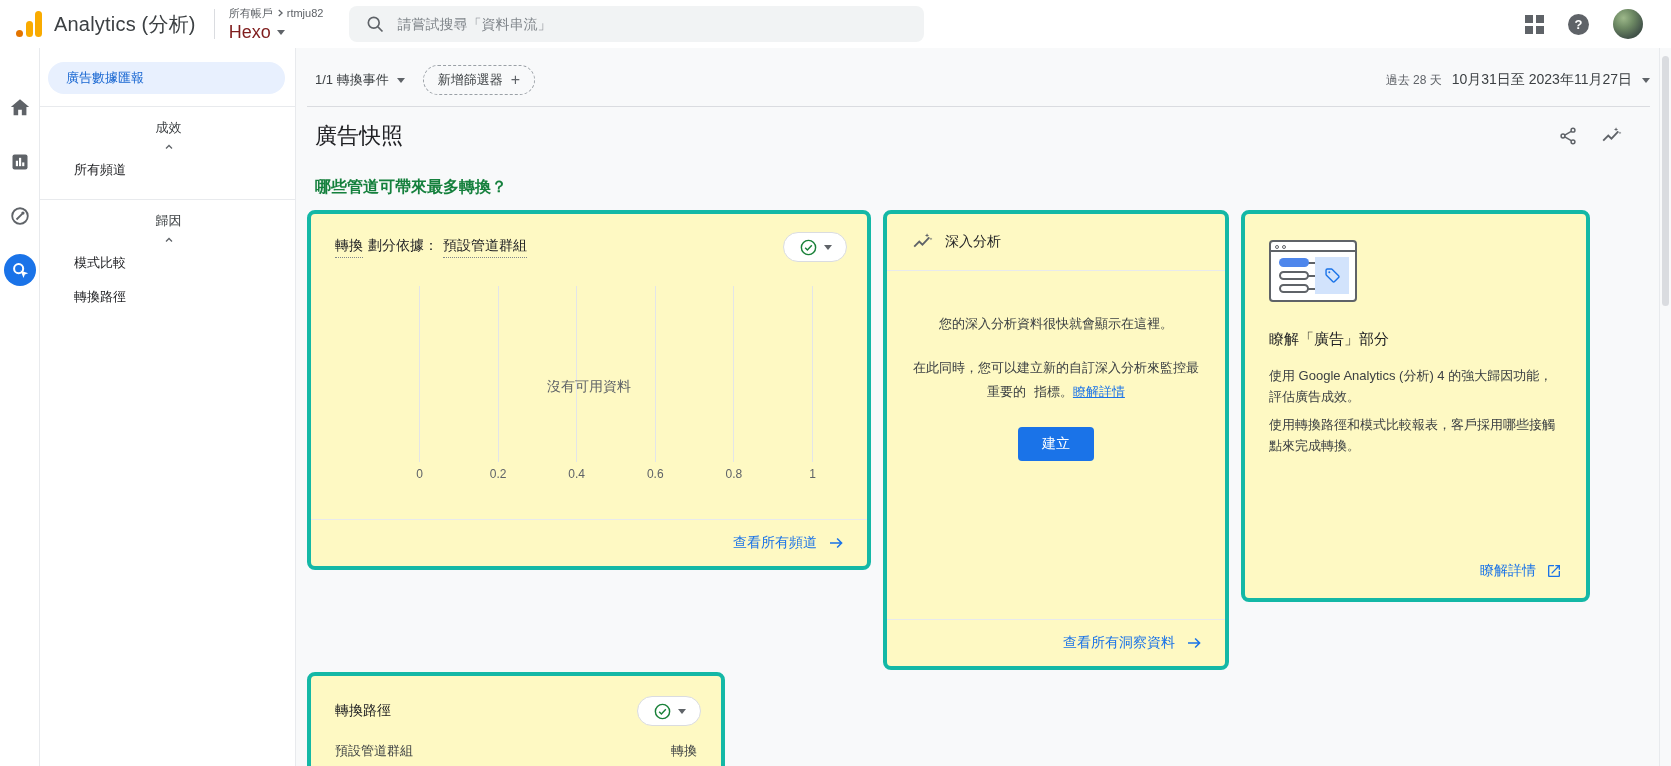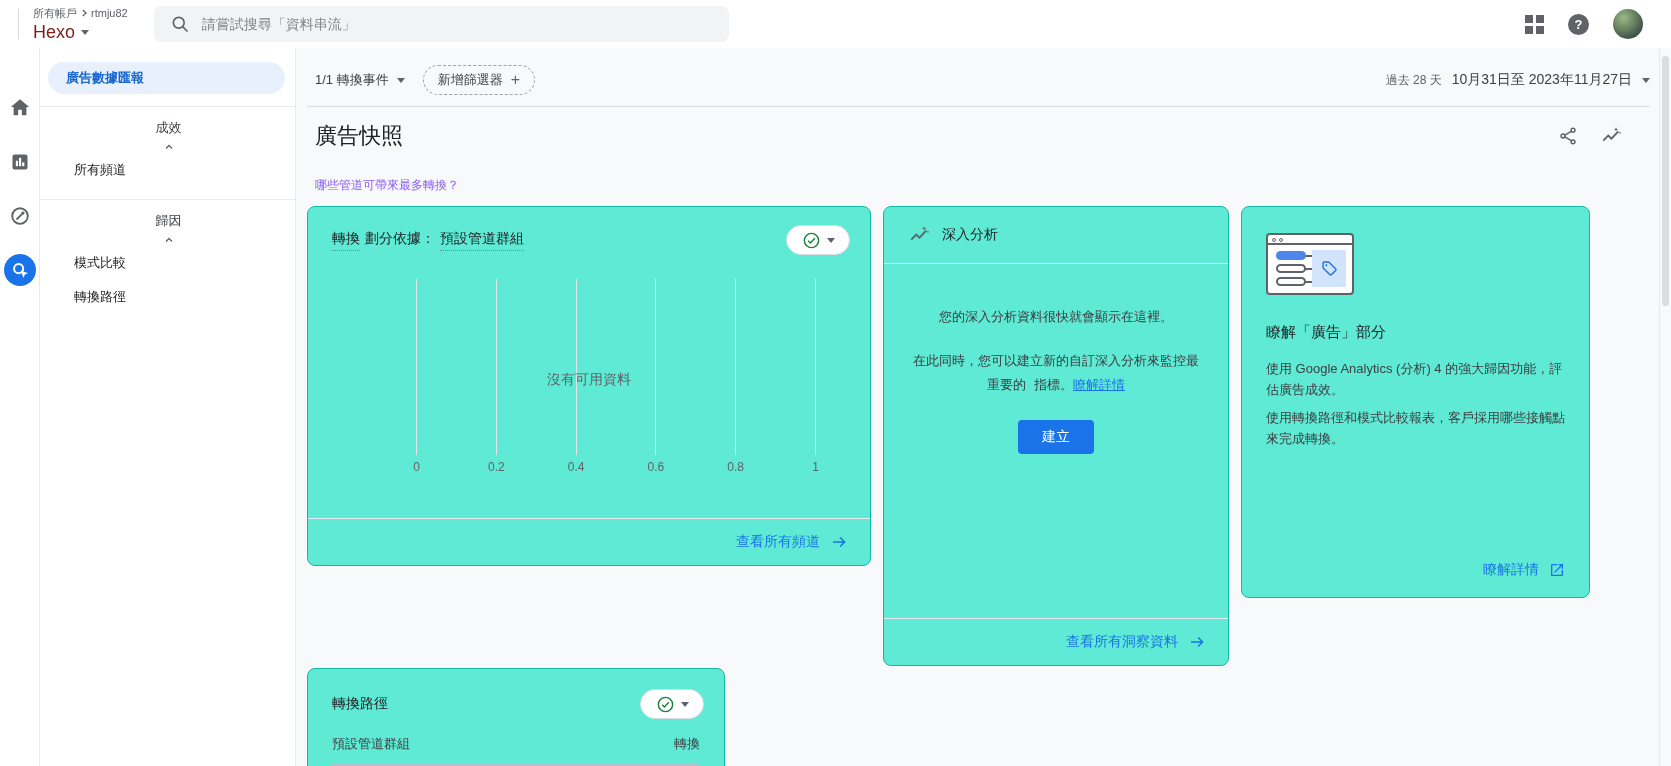--- a/index.html
+++ b/index.html
@@ -35,45 +35,45 @@
     background: radial-gradient(circle at 35% 30%, #9db88a 0%, #6e8a64 35%, #45564b 70%, #2c3a31 100%); }
 
   
   .body-row { flex: 1; display: flex; min-height: 0; }
 
   .rail { width: 40px; border-right: 1px solid #e8eaed; display: flex; flex-direction: column; align-items: center; padding-top: 44px; gap: 22px; background: #fff; }
   .rail-item { width: 32px; height: 32px; display: flex; align-items: center; justify-content: center; cursor: pointer; border-radius: 50%; }
   .rail-item.active { background: #1a73e8; }
 
   .sidebar { width: 256px; border-right: 1px solid #e8eaed; background: #fff; padding-top: 12px; }
-  .report-pill { margin: 2px 10px 0 8px; height: 32px; border-radius: 16px; background: #e8f0fe; color: #1967d2; font-size: 13px; font-weight: 700; display: flex; align-items: center; padding: 0 18px; cursor: pointer; }
+  .report-pill { margin: 2px 10px 0 8px; height: 32px; border-radius: 16px; background: #e8f0fe; color: #1967d2; font-size: 13px; font-weight: 400; display: flex; align-items: center; padding: 0 18px; cursor: pointer; }
   .side-divider { border-top: 1px solid #e8eaed; margin: 12px 0; }
   .side-section-head { height: 34px; display: flex; align-items: center; justify-content: space-between; padding: 0 16px 0 18px; color: #3c4043; font-size: 13px; cursor: pointer; flex-direction: column; }
   .side-item { height: 34px; display: flex; align-items: center; padding-left: 34px; color: #202124; font-size: 13px; cursor: pointer; }
 
   
   .main { flex: 1; background: #f8f9fa; padding: 13px 21px 0 11px; overflow: hidden; }
   .filter-row { height: 38px; display: flex; align-items: center; }
   .conv-events { display: flex; align-items: center; gap: 8px; font-size: 13px; color: #3c4043; cursor: pointer; padding-left: 8px; }
   .add-filter { margin-left: 18px; height: 30px; border: 1px dashed #9aa0a6; border-radius: 16px; background: transparent; color: #3c4043; font-size: 13px; font-family: inherit; padding: 0 14px; display: flex; align-items: center; gap: 8px; cursor: pointer; }
   .add-filter .plus { font-size: 16px; color: #5f6368; }
   .date-picker { margin-left: auto; display: flex; align-items: center; gap: 10px; cursor: pointer; }
   .date-label { font-size: 12px; color: #5f6368; }
   .date-value { font-size: 14px; color: #3c4043; }
   .main-divider { border-top: 1px solid #dadce0; margin-top: 7px; }
 
   .title-row { margin-top: 14px; display: flex; align-items: center; }
   .page-title { font-size: 22px; font-weight: 400; color: #202124; padding-left: 8px; }
   .title-icons { margin-left: auto; display: flex; align-items: center; gap: 22px; margin-right: 28px; }
   .icon-btn { cursor: pointer; display: flex; align-items: center; }
 
-  .question { font-size: 12px; font-weight: 400; color: #8b5cf6; margin: 26px 0 12px; padding-left: 8px; }
+  .question { font-size: 16px; font-weight: 700; color: #15803d; margin: 26px 0 12px; padding-left: 8px; }
 
   .cards-row { display: flex; gap: 12px; align-items: flex-start; }
-  .card { background: #5eead4; border: 1px solid #14b8a6; border-radius: 8px; display: flex; flex-direction: column; }
+  .card { background: #fef9c3; border: 4px solid #14b8a6; border-radius: 8px; display: flex; flex-direction: column; }
 
   
   .card-conversions { width: 564px; height: 360px; }
   .card-head { display: flex; align-items: center; padding: 18px 20px 10px 24px; }
   .card-title { font-size: 14px; color: #202124; display: flex; gap: 5px; align-items: baseline; }
   .dotted { border-bottom: 1px dotted #80868b; padding-bottom: 2px; }
   .status-pill { margin-left: auto; width: 64px; height: 30px; border: 1px solid #dadce0; border-radius: 16px; display: flex; align-items: center; justify-content: center; gap: 6px; cursor: pointer; background: #fff; }
   .chart { flex: 1; position: relative; margin: 14px 54px 0 108px; }
   .plot { display: flex; justify-content: space-between; height: 176px; }
   .gridcol { position: relative; width: 1px; background: #e3e5e8; }
@@ -118,20 +118,28 @@
   
   .scroll-track { position: absolute; right: 0; top: 48px; bottom: 0; width: 12px; background: #f8f9fa; border-left: 1px solid #e8eaed; }
   .scroll-thumb { position: absolute; top: 8px; left: 2px; width: 7px; height: 250px; background: #dadce0; border-radius: 4px; cursor: pointer; }
 </style>
 </head>
 <body>
 
 <div class="app">
 
   <header class="topbar">
+    <div class="topbar-left">
+      <span class="ga-logo">
+          <i class="dot"></i>
+          <i class="mid"></i>
+          <i class="tall"></i>
+        </span>
+      <span class="app-title">Analytics (分析)</span>
+    </div>
     <div class="topbar-divider"></div>
     <div class="property-selector">
       <div class="crumb">
         <span>所有帳戶</span>
         <svg width="10" height="10" viewBox="0 0 24 24">
             <path d="M9 5l8 7-8 7" fill="none" stroke="#5f6368" stroke-width="3"></path>
           </svg>
         <span>rtmju82</span>
       </div>
       <div class="prop-name">

